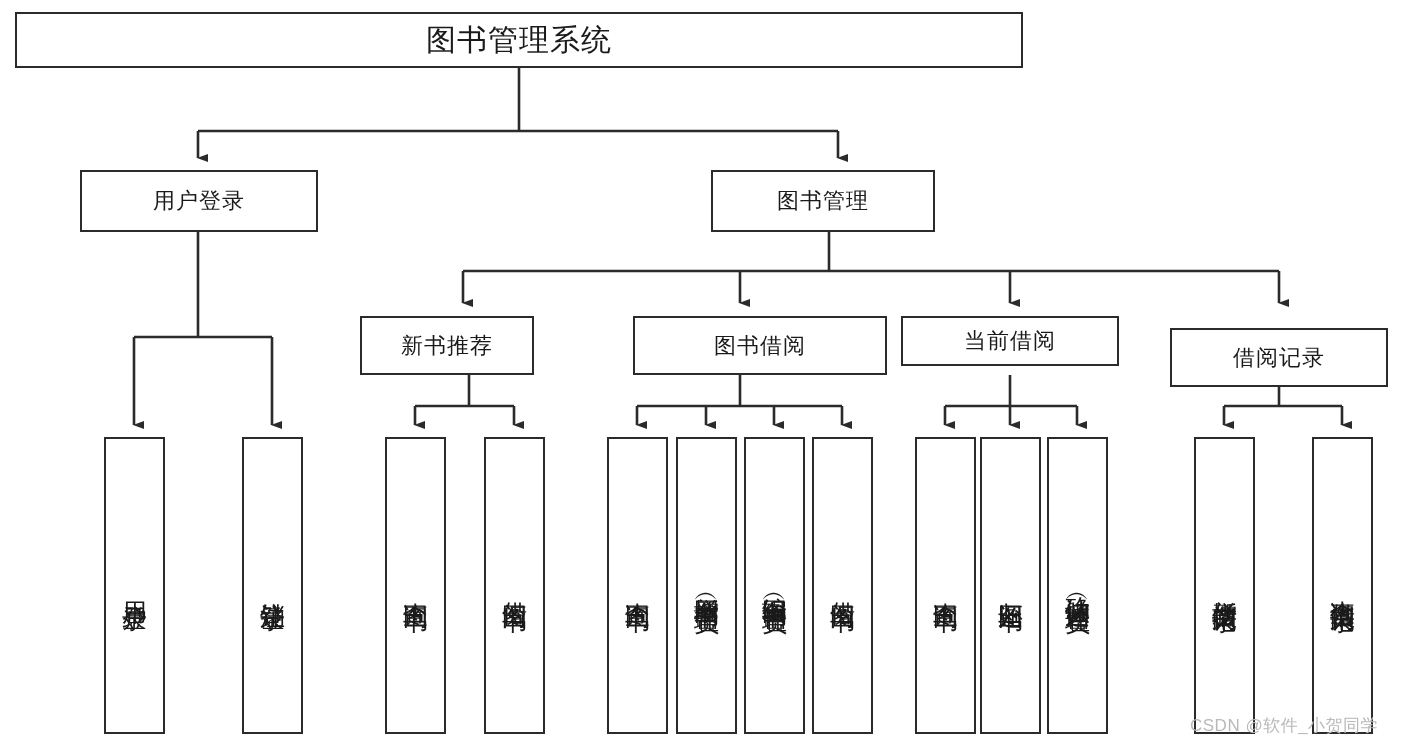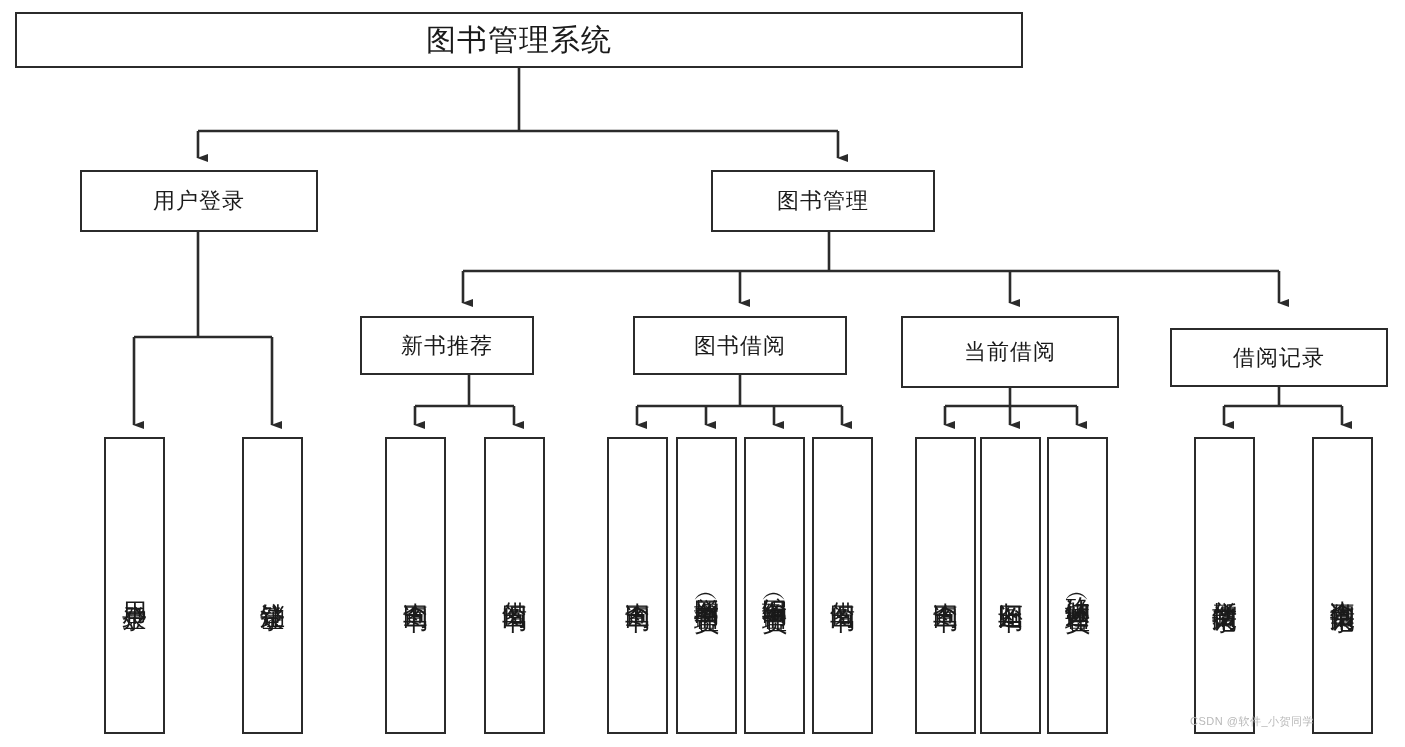--- a/index.html
+++ b/index.html
@@ -59,21 +59,21 @@
   .node.vert .lbl {
     writing-mode: vertical-rl;
     text-orientation: upright;
     font-size: 25px;
     line-height: 1.0;
     letter-spacing: 2px;
     white-space: nowrap;
   }
   .watermark {
     position: absolute;
-    font-size: 11px;
+    font-size: 17px;
     color: #b9b9b9;
     white-space: nowrap;
     z-index: 5;
     letter-spacing: 0.5px;
   }
 </style>
 </head>
 <body>
 
 <div id="canvas">
@@ -135,24 +135,24 @@
   <div class="node horiz" style="left:80px; top:170px; width:238px; height:62px;">
     <span class="lbl">用户登录</span>
   </div>
   <div class="node horiz" style="left:711px; top:170px; width:224px; height:62px;">
     <span class="lbl">图书管理</span>
   </div>
 
   <div class="node horiz" style="left:360px; top:316px; width:174px; height:59px;">
     <span class="lbl">新书推荐</span>
   </div>
-  <div class="node horiz" style="left:633px; top:316px; width:214px; height:59px;">
+  <div class="node horiz" style="left:633px; top:316px; width:254px; height:59px;">
     <span class="lbl">图书借阅</span>
   </div>
-  <div class="node horiz" style="left:901px; top:316px; width:218px; height:72px;">
+  <div class="node horiz" style="left:901px; top:316px; width:218px; height:50px;">
     <span class="lbl">当前借阅</span>
   </div>
   <div class="node horiz" style="left:1170px; top:328px; width:218px; height:59px;">
     <span class="lbl">借阅记录</span>
   </div>
 
   <div class="node vert" style="left:104px; top:437px; width:61px; height:297px;">
     <span class="lbl">用户登录</span>
   </div>
   <div class="node vert" style="left:242px; top:437px; width:61px; height:297px;">

